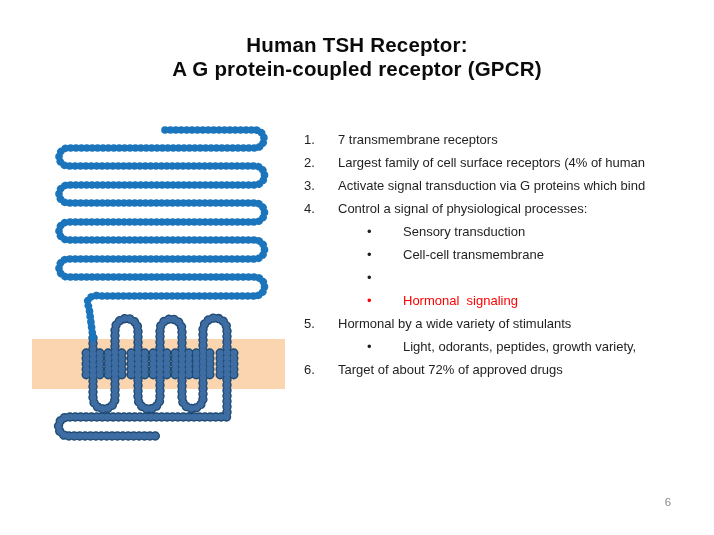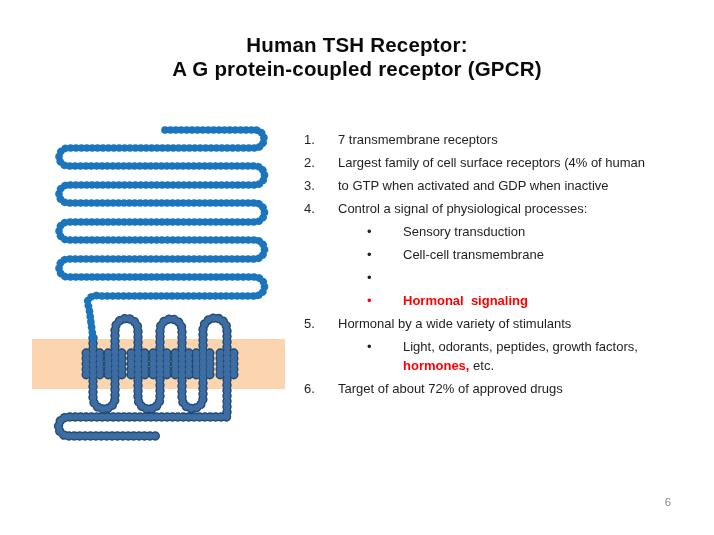--- a/index.html
+++ b/index.html
@@ -37,21 +37,21 @@
   }
   .item{display:flex;margin-bottom:4.5px;}
   .num{width:40px;box-sizing:border-box;padding-left:6px;flex-shrink:0;}
   .txt{flex:1;}
   .line{white-space:pre;}
   .sub{display:flex;}
   .sub-indent{width:69px;flex-shrink:0;}
   .sub-bullet{width:36px;flex-shrink:0;}
   .sub-bullet.red{color:var(--highlight-red);}
   .red{color:var(--highlight-red);}
-  .bold{font-weight:bold;}
+  .bold{font-weight:normal;}
   .page-number{
     position:absolute;left:658px;top:496px;width:20px;text-align:center;
     font-size:11.5px;color:var(--page-number-gray);
   }
 </style>
 </head>
 <body>
 
 <div class="slide">
 
@@ -105,21 +105,21 @@
       </div>
       <div class="item">
         <div class="num">2.</div>
         <div class="txt">
           <div class="line"><span>Largest family of cell surface receptors (4% of human</span></div>
         </div>
       </div>
       <div class="item">
         <div class="num">3.</div>
         <div class="txt">
-          <div class="line"><span>to GTP when activated and GDP when inactive</span></div>
+          <div class="line"><span>Activate signal transduction via G proteins which bind</span></div>
         </div>
       </div>
       <div class="item">
         <div class="num">4.</div>
         <div class="txt">
           <div class="line"><span>Control a signal of physiological processes:</span></div>
         </div>
       </div>
       <div class="item sub">
         <div class="sub-indent"></div>
@@ -149,22 +149,21 @@
       <div class="item">
         <div class="num">5.</div>
         <div class="txt">
           <div class="line"><span>Hormonal by a wide variety of stimulants</span></div>
         </div>
       </div>
       <div class="item sub">
         <div class="sub-indent"></div>
         <div class="sub-bullet">•</div>
         <div class="txt">
-          <div class="line"><span>Light, odorants, peptides, growth factors,</span></div>
-          <div class="line"><span class="red bold">hormones,</span><span> etc.</span></div>
+          <div class="line"><span>Light, odorants, peptides, growth variety,</span></div>
         </div>
       </div>
       <div class="item">
         <div class="num">6.</div>
         <div class="txt">
           <div class="line"><span>Target of about 72% of approved drugs</span></div>
         </div>
       </div>
     </div>
 

